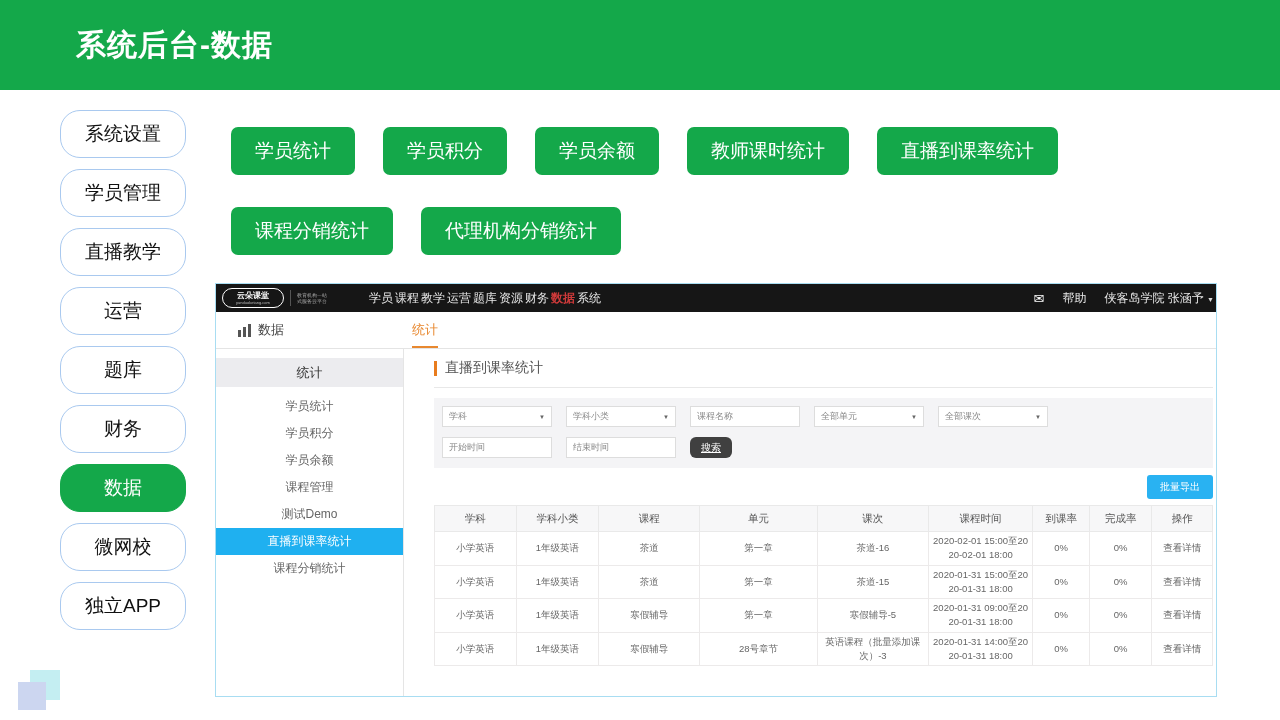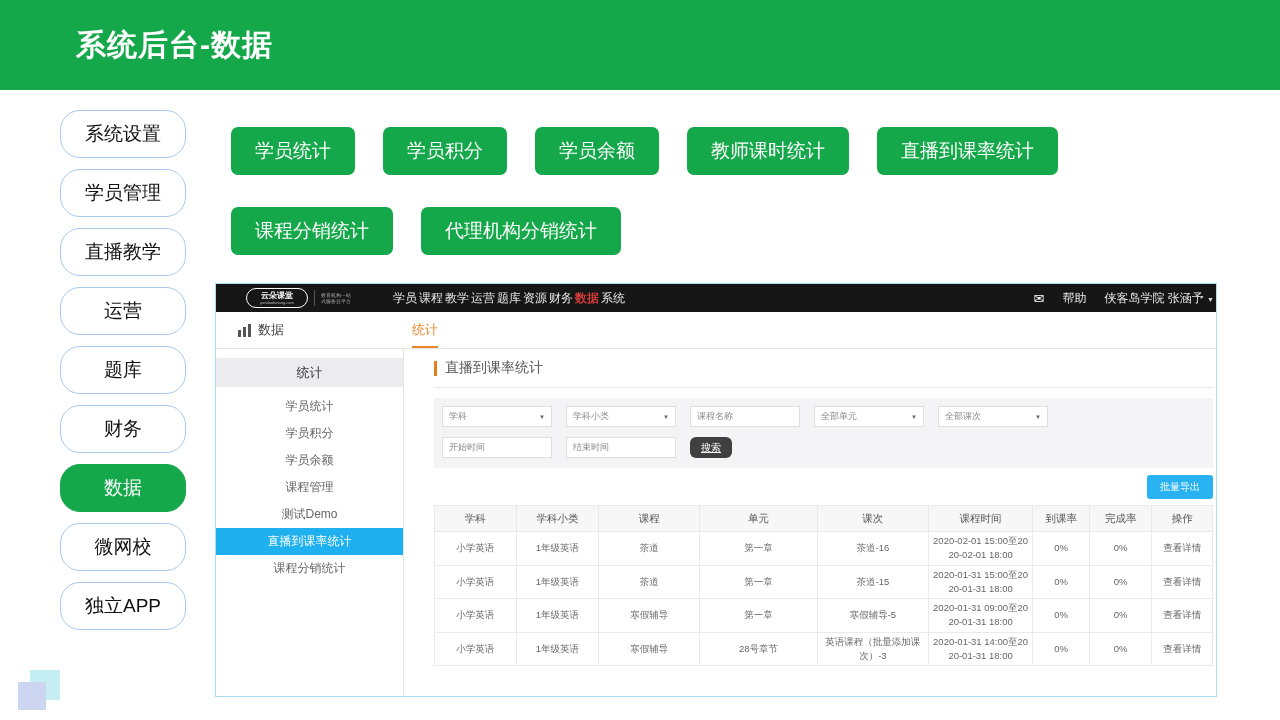--- a/index.html
+++ b/index.html
@@ -29,21 +29,21 @@
   .quick-row { display:flex; gap:28px; margin-bottom:32px; }
   .gbtn { height:48px; background:#14a84a; border-radius:7px; color:#fff; font-size:19px;
     display:flex; align-items:center; justify-content:center; padding:0 24px; cursor:pointer; }
 
   
   .app { position:absolute; left:215px; top:283px; width:1002px; height:414px;
     border:1px solid #a8ddf2; background:#fff; display:flex; flex-direction:column; overflow:hidden; }
 
   
   .app-nav { height:28px; background:#161616; display:flex; align-items:center; color:#ddd;
-    font-size:12px; flex-shrink:0;padding-left:24px; }
+    font-size:12px; flex-shrink:0; }
   .logo-wrap { display:flex; align-items:center; margin-left:6px; }
   .logo-cloud { position:relative; width:62px; height:20px; border:1.5px solid #fff;
     border-radius:10px; display:flex; flex-direction:column; align-items:center;
     justify-content:center; }
   .logo-cn { font-size:8px; color:#fff; font-weight:bold; line-height:8px; }
   .logo-sub { font-size:4px; color:#bbb; line-height:5px; }
   .logo-sep { width:1px; height:16px; background:#555; margin:0 6px; }
   .tagline { font-size:5px; color:#aaa; line-height:6px; }
   .app-nav-items { display:flex; gap:2px; margin-left:42px; }
   .app-nav-item { cursor:pointer; color:#e8e8e8; }

